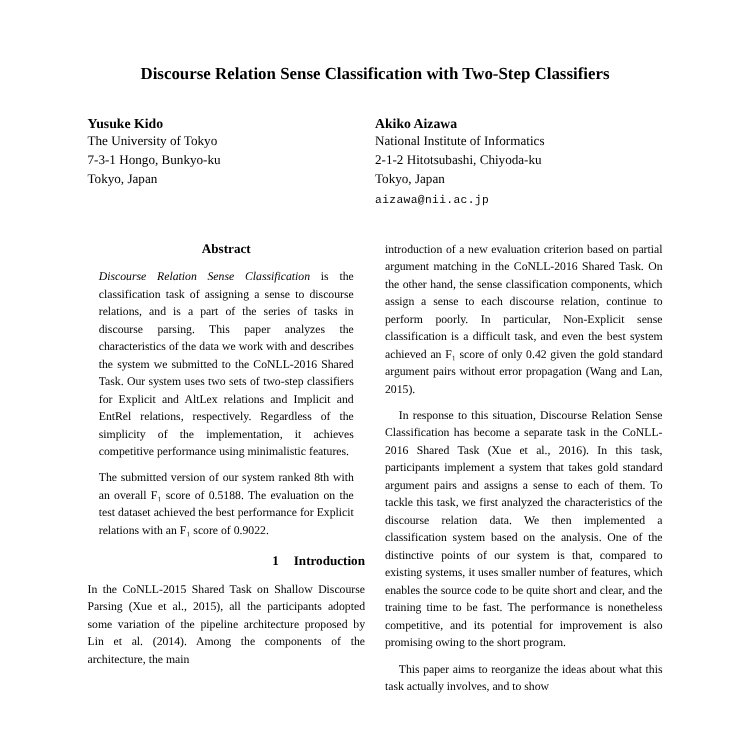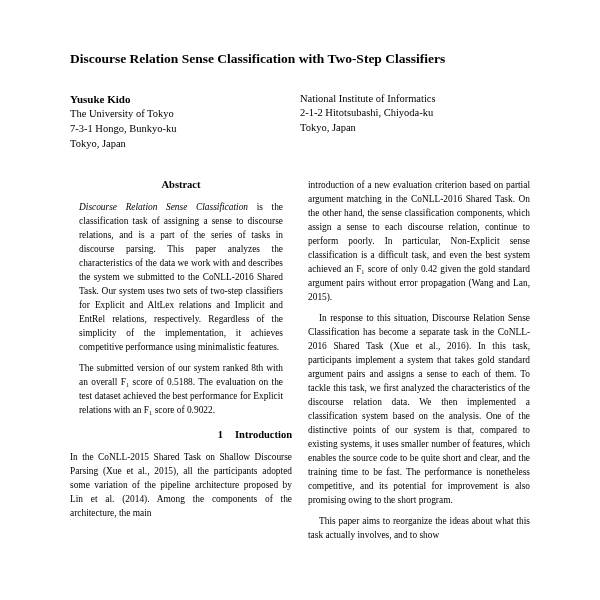--- a/index.html
+++ b/index.html
@@ -9,20 +9,21 @@
     height: 600px;
     overflow: hidden;
     background: #ffffff;
     color: #000000;
     font-family: "Liberation Serif", serif;
     padding: 50px 70px 0 70px;
   }
   .title {
     font-size: 13.5px;
     font-weight: bold;
+    text-align: center;
     margin: 0 0 24px 0;
     line-height: 1.3;
   }
   .authors {
     display: flex;
     margin: 0 0 26px 0;
   }
   .author {
     flex: 1;
     text-align: left;
@@ -74,23 +75,25 @@
   <h1 class="title">Discourse Relation Sense Classification with Two-Step Classifiers</h1>
 
   <div class="authors">
     <div class="author">
       <div class="name">Yusuke Kido</div>
       <div>The University of Tokyo</div>
       <div>7-3-1 Hongo, Bunkyo-ku</div>
       <div>Tokyo, Japan</div>
     </div>
     <div class="author">
+      <div class="name">Akiko Aizawa</div>
       <div>National Institute of Informatics</div>
       <div>2-1-2 Hitotsubashi, Chiyoda-ku</div>
       <div>Tokyo, Japan</div>
+      <div class="email">aizawa@nii.ac.jp</div>
     </div>
   </div>
 
   <div class="columns">
 
     <div class="col">
       <div class="abstract">
         <div class="abstract-heading">Abstract</div>
         <p><span class="italic-lead">Discourse Relation Sense Classification</span><span> is the classification task of assigning a sense to discourse relations, and is a part of the series of tasks in discourse parsing. This paper analyzes the characteristics of the data we work with and describes the system we submitted to the CoNLL-2016 Shared Task. Our system uses two sets of two-step classifiers for Explicit and AltLex relations and Implicit and EntRel relations, respectively. Regardless of the simplicity of the implementation, it achieves competitive performance using minimalistic features.</span></p>
         <p>The submitted version of our system ranked 8th with an overall F₁ score of 0.5188. The evaluation on the test dataset achieved the best performance for Explicit relations with an F₁ score of 0.9022.</p>

